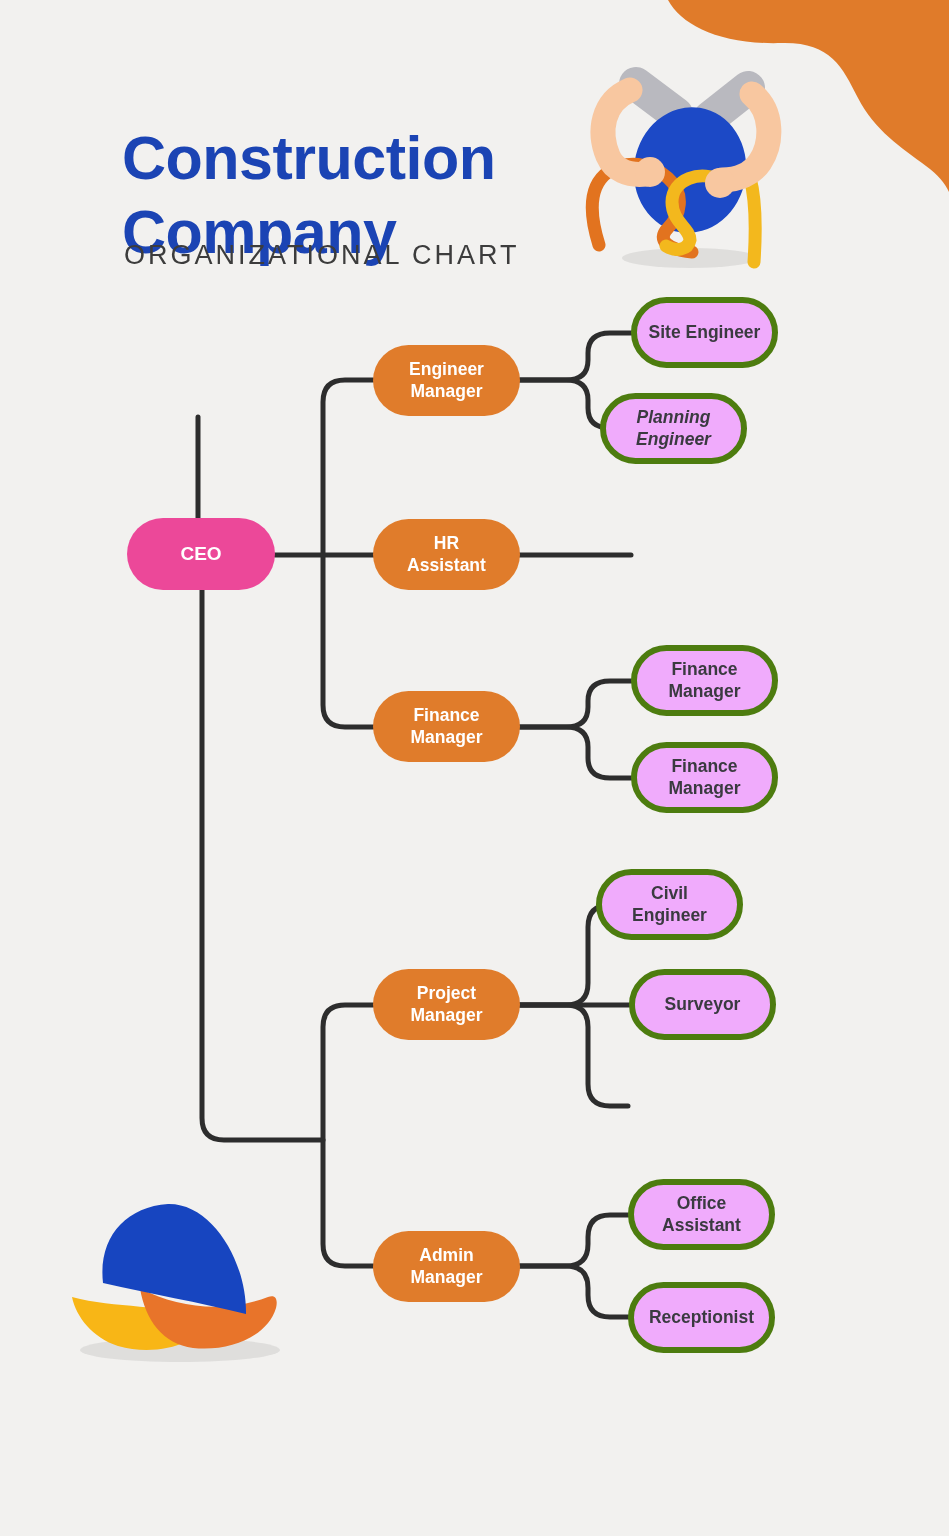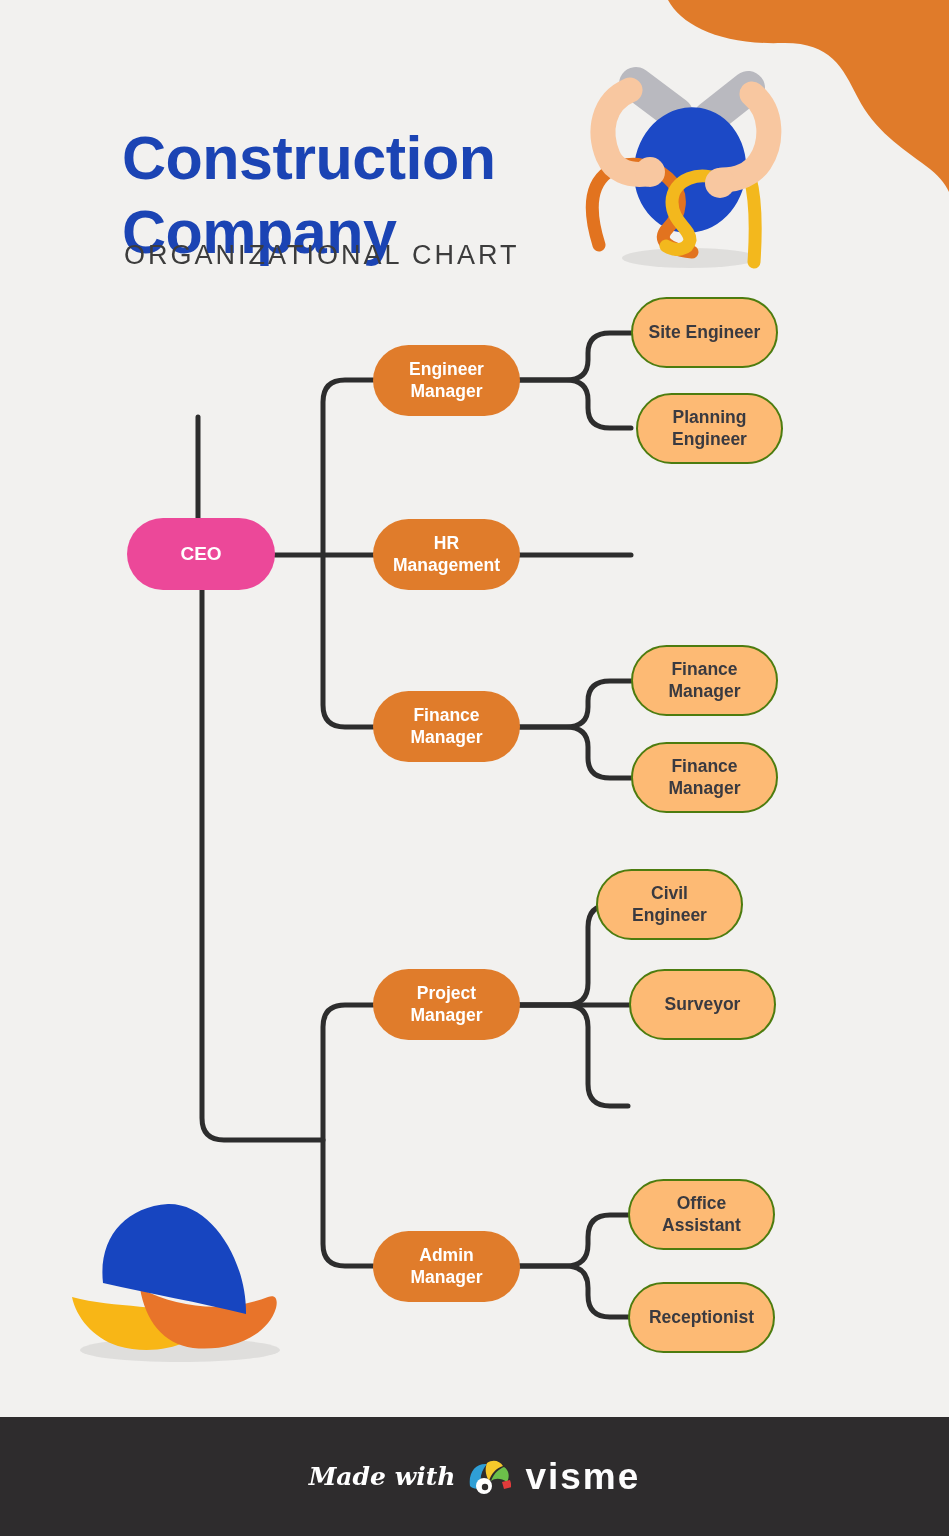--- a/index.html
+++ b/index.html
@@ -34,31 +34,31 @@
     display:flex; align-items:center; justify-content:center;
     text-align:center;
     font-size:17.5px; font-weight:700; line-height:1.22;
     border-radius:36px;
     white-space:pre-line;
     box-sizing:border-box;
   }
   .node.root    { background:#f2c62a; color:#363124; width:148px; height:72px; }
   .node.ceo     { background:#ec4899; color:#ffffff; width:148px; height:72px; font-size:19px; }
   .node.manager { background:#e07c2b; color:#ffffff; }
-  .node.leaf    { background:#fdba74; border:2px solid #4d7c0f; color:#3a3a40; }
+  .node.leaf    { background:#f0abfc; border:6px solid #4d7c0f; color:#3a3a40; }
 
   #node-board             { left:124px; top:344px; }
   #node-ceo               { left:127px; top:518px; }
   #node-engineer-manager  { left:373px; top:345px; }
   #node-hr-management     { left:373px; top:519px; }
   #node-finance-manager   { left:373px; top:691px; }
   #node-project-manager   { left:373px; top:969px; }
   #node-admin-manager     { left:373px; top:1231px; }
   #node-site-engineer     { left:631px; top:297px; }
-  #node-planning-engineer { left:636px; top:393px; }
+  #node-planning-engineer { left:600px; top:393px;font-style:italic; }
   #node-assistant-hr      { left:631px; top:519px; }
   #node-finance-manager-1 { left:631px; top:645px; }
   #node-finance-manager-2 { left:631px; top:742px; }
   #node-civil-engineer    { left:596px; top:869px; }
   #node-surveyor          { left:629px; top:969px; }
   #node-site-supervisor   { left:628px; top:1070px; }
   #node-office-assistant  { left:628px; top:1179px; }
   #node-receptionist      { left:628px; top:1282px; }
 
   
@@ -136,21 +136,21 @@
 
   <h1 class="title">Construction
 Company</h1>
   <div class="subtitle">ORGANIZATIONAL CHART</div>
 
   <div class="node ceo" id="node-ceo">CEO</div>
 
   <div class="node manager" id="node-engineer-manager">Engineer
 Manager</div>
   <div class="node manager" id="node-hr-management">HR
-Management</div>
+Assistant</div>
   <div class="node manager" id="node-finance-manager">Finance
 Manager</div>
   <div class="node manager" id="node-project-manager">Project
 Manager</div>
   <div class="node manager" id="node-admin-manager">Admin
 Manager</div>
 
   <div class="node leaf" id="node-site-engineer">Site Engineer</div>
   <div class="node leaf" id="node-planning-engineer">Planning
 Engineer</div>
@@ -158,26 +158,14 @@
 Manager</div>
   <div class="node leaf" id="node-finance-manager-2">Finance
 Manager</div>
   <div class="node leaf" id="node-civil-engineer">Civil
 Engineer</div>
   <div class="node leaf" id="node-surveyor">Surveyor</div>
   <div class="node leaf" id="node-office-assistant">Office
 Assistant</div>
   <div class="node leaf" id="node-receptionist">Receptionist</div>
 
-  <div class="footer">
-    <span class="made-with">Made with</span>
-    <svg class="visme-logo" width="42" height="36" viewBox="0 0 42 34">
-      <path d="M 1 26 C -1 12 7 3 18 4 C 12 11 10 19 13 27 C 9 30 4 29 1 26 Z" fill="#2f9fd6"></path>
-      <path d="M 18 3 C 24 -1 31 1 34 6 C 27 8 22 14 20 21 C 16 14 16 8 18 3 Z" fill="#f6c82b"></path>
-      <path d="M 35 7 C 40 10 41 17 38 22 C 32 18 26 18 22 21 C 25 13 30 9 35 7 Z" fill="#6cbf4a"></path>
-      <path d="M 33 22 L 41 20 L 43 27 L 35 29 Z" fill="#e23b3b"></path>
-      <circle cx="15" cy="26" r="8" fill="#ffffff"></circle>
-      <circle cx="16" cy="27" r="3.2" fill="#2e2c2d"></circle>
-    </svg>
-    <span class="brand-name">visme</span>
-  </div>
 
 </div>
 
 </body></html>

